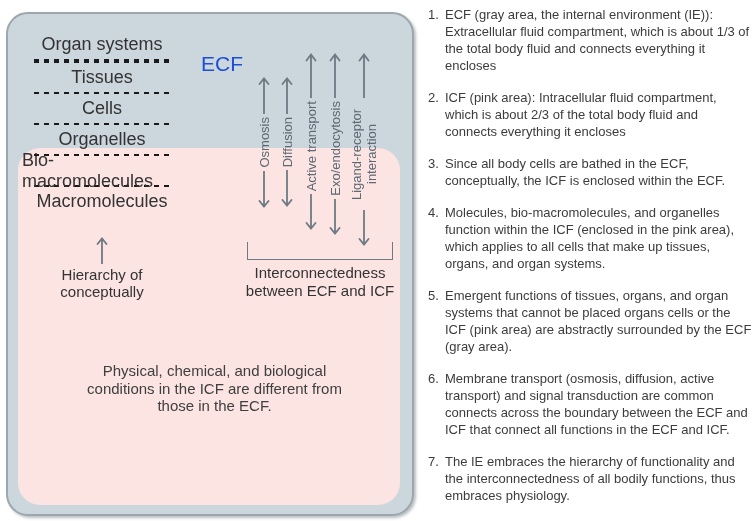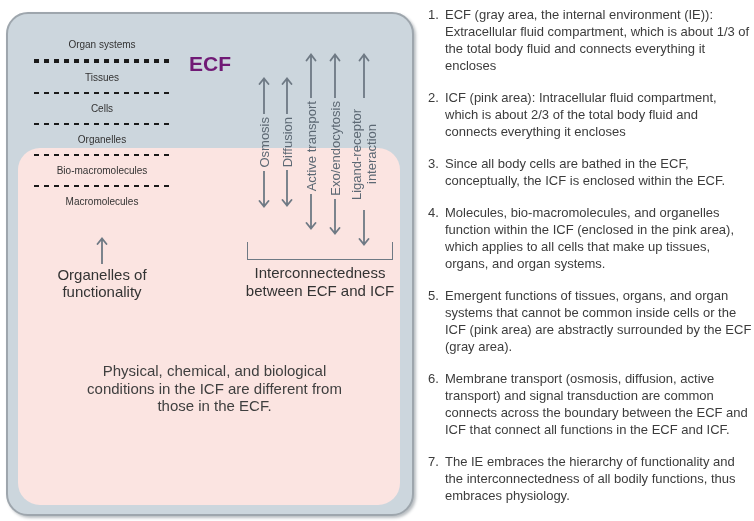--- a/index.html
+++ b/index.html
@@ -8,29 +8,29 @@
 
   
   #diagram{position:absolute;left:6px;top:12px;width:404px;height:500px;
            background:#ccd6dd;border:2px solid #9ea6ad;border-radius:22px;
            box-shadow:2px 2px 3px rgba(100,110,120,.45);}
   #icf-rect{position:absolute;left:10px;top:134px;width:382px;height:357px;
             background:#fbe4e1;border-radius:22px;}
   #title{position:absolute;left:6px;top:0;width:408px;text-align:center;z-index:3;}
   #title span{background:#fff;padding:0 10px;font-size:19px;font-weight:bold;color:#111;}
 
-  .big-label{position:absolute;left:0;width:100%;text-align:center;
-             font-size:21px;font-weight:bold;color:#701a75;z-index:2;}
+  .big-label{position:absolute;left:12px;width:100%;text-align:center;
+             font-size:21px;font-weight:normal;color:#1d4ed8;z-index:2;}
   #ecf-label{top:38px;}
   #icf-label{top:445px;}
 
   
   #hierarchy{position:absolute;left:14px;top:16px;width:160px;z-index:2;}
   .hrow{height:29px;display:flex;align-items:center;justify-content:center;
-        font-size:10px;color:#333;}
+        font-size:18px;color:#333;}
   .hdash{height:2px;margin:0 12px;
          background:repeating-linear-gradient(90deg,#1a1a1a 0 5px,transparent 5px 10px);}
   #hier-arrow{position:absolute;left:87px;top:220px;z-index:2;}
   #hier-caption{position:absolute;left:24px;top:252px;width:140px;text-align:center;
                 font-size:15px;line-height:17px;color:#333;z-index:2;}
 
   
   .tcol{position:absolute;width:40px;display:flex;flex-direction:column;
         align-items:center;z-index:2;}
   .tcol svg{flex:none;}
@@ -82,21 +82,21 @@
       <div class="hrow">Organelles</div>
       <div class="hdash"></div>
       <div class="hrow">Bio-macromolecules</div>
       <div class="hdash"></div>
       <div class="hrow">Macromolecules</div>
     </div>
 
     <svg id="hier-arrow" width="14" height="30" viewBox="0 0 14 30">
       <path class="stroke" d="M7 30 V5 M2.5 10 L7 4.5 L11.5 10"></path>
     </svg>
-    <div id="hier-caption">Organelles of functionality</div>
+    <div id="hier-caption">Hierarchy of conceptually</div>
 
     <div id="tcol-0" class="tcol">
       <svg width="14" height="40" viewBox="0 0 14 40">
           <path class="stroke" d="M7 40 V5 M2.5 10 L7 4.5 L11.5 10"></path>
         </svg>
       <span class="vlabel">Osmosis</span>
       <svg width="14" height="40" viewBox="0 0 14 40">
           <path class="stroke" d="M7 0 V35 M2.5 30 L7 35.5 L11.5 30"></path>
         </svg>
     </div>
@@ -156,21 +156,21 @@
     <div class="note-item">
       <span class="num">3.</span>
       <span class="txt">Since all body cells are bathed in the ECF, conceptually, the ICF is enclosed within the ECF.</span>
     </div>
     <div class="note-item">
       <span class="num">4.</span>
       <span class="txt">Molecules, bio-macromolecules, and organelles function within the ICF (enclosed in the pink area), which applies to all cells that make up tissues, organs, and organ systems.</span>
     </div>
     <div class="note-item">
       <span class="num">5.</span>
-      <span class="txt">Emergent functions of tissues, organs, and organ systems that cannot be common inside cells or the ICF (pink area) are abstractly surrounded by the ECF (gray area).</span>
+      <span class="txt">Emergent functions of tissues, organs, and organ systems that cannot be placed organs cells or the ICF (pink area) are abstractly surrounded by the ECF (gray area).</span>
     </div>
     <div class="note-item">
       <span class="num">6.</span>
       <span class="txt">Membrane transport (osmosis, diffusion, active transport) and signal transduction are common connects across the boundary between the ECF and ICF that connect all functions in the ECF and ICF.</span>
     </div>
     <div class="note-item">
       <span class="num">7.</span>
       <span class="txt">The IE embraces the hierarchy of functionality and the interconnectedness of all bodily functions, thus embraces physiology.</span>
     </div>
   </div>

